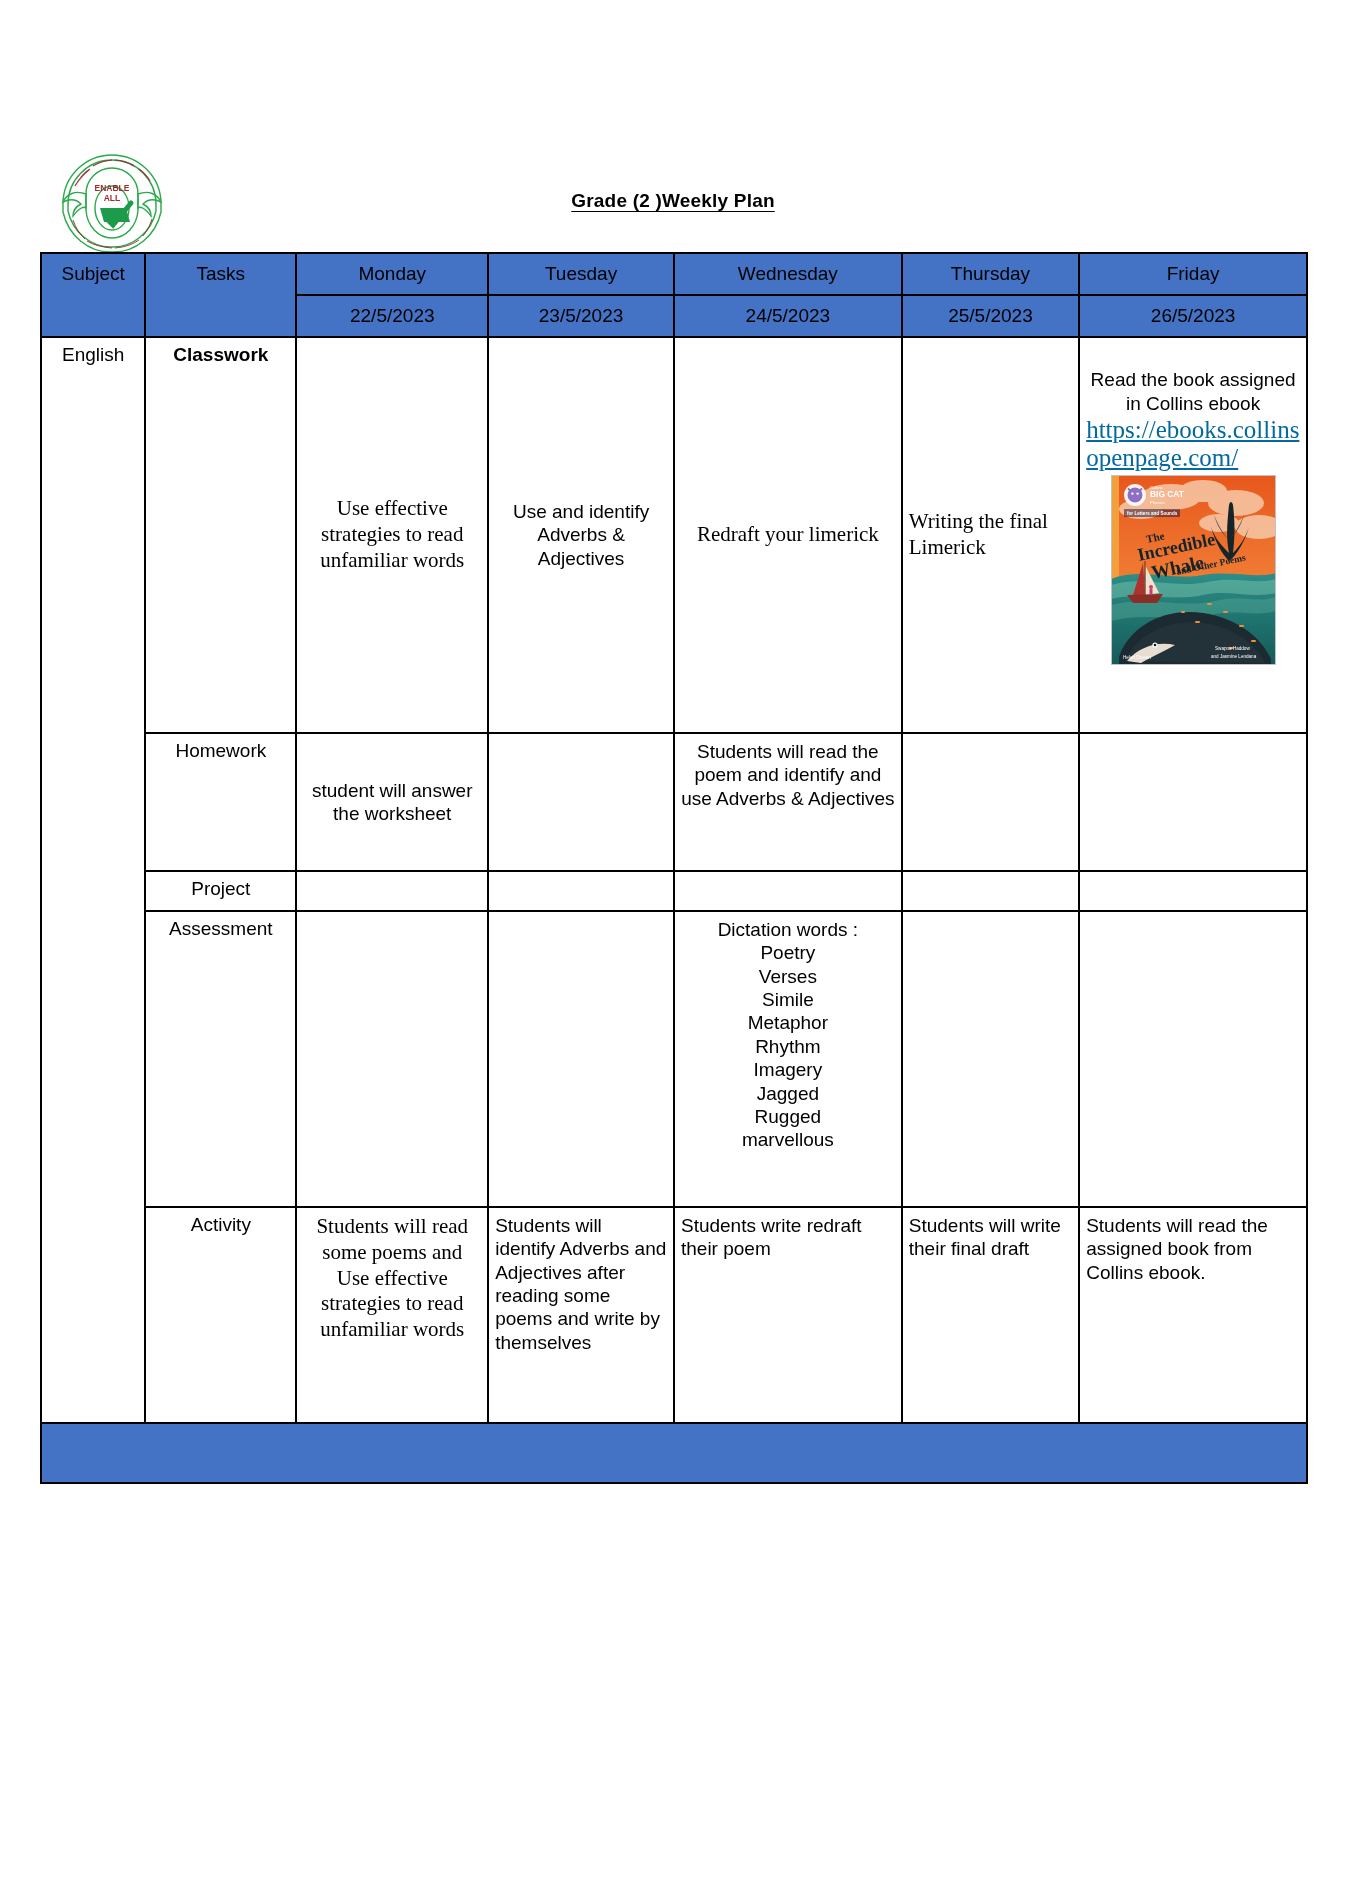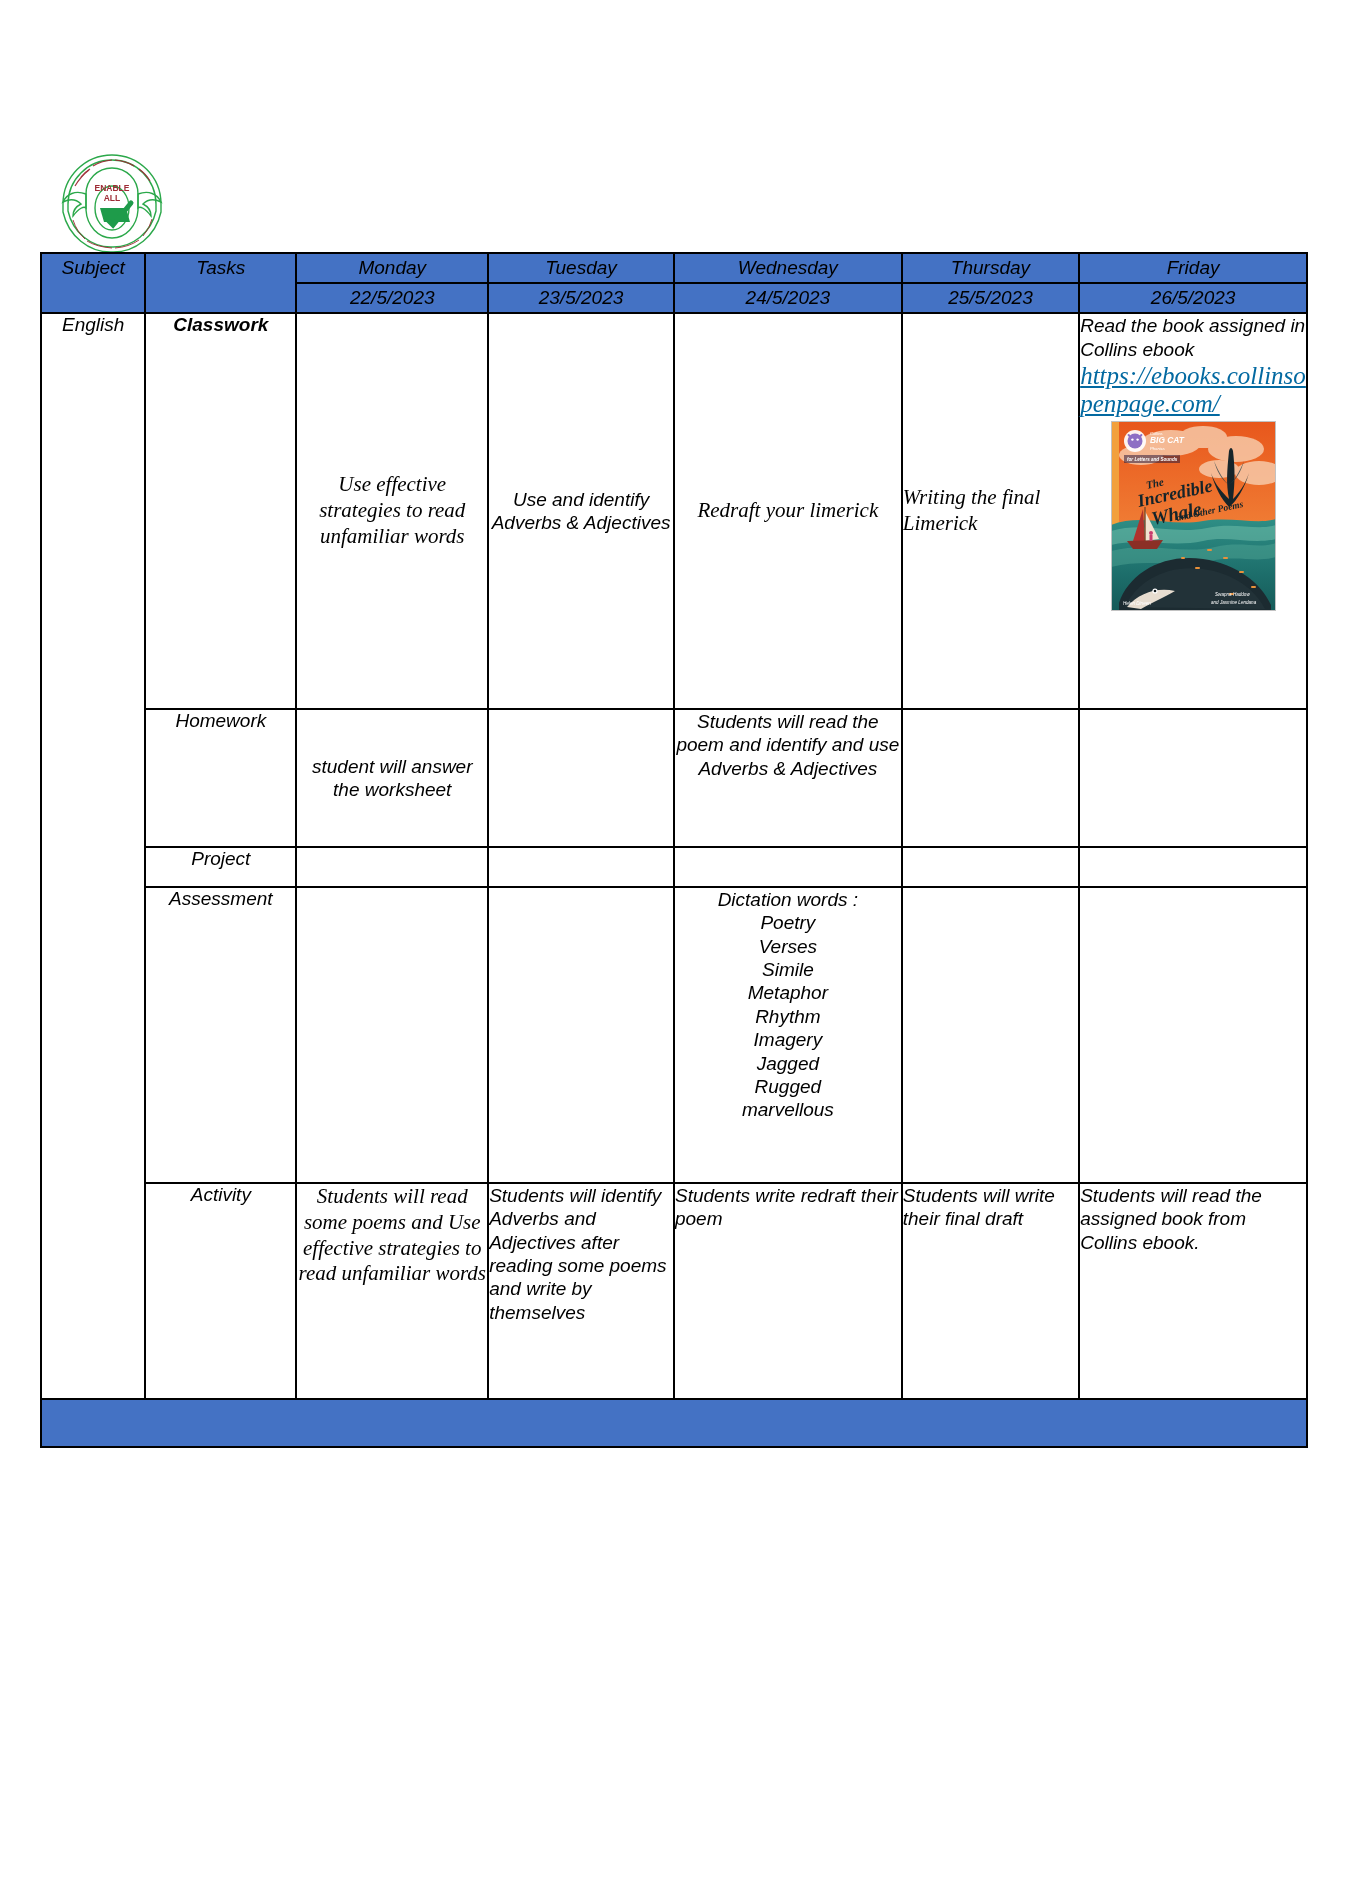--- a/index.html
+++ b/index.html
@@ -62,23 +62,22 @@
   table.plan {
     position: absolute;
     left: 40px;
     top: 252px;
     width: 1268px;
     border-collapse: collapse;
     table-layout: fixed;
   }
   table.plan td, table.plan th {
     border: 2px solid #000000;
-    padding: 0;
+    padding: 6px;
     vertical-align: top;
-    font-style: italic;
   }
 
   
   col.c-subject { width: 87px; }
   col.c-tasks   { width: 126px; }
   col.c-mon     { width: 160px; }
   col.c-tue     { width: 155px; }
   col.c-wed     { width: 190px; }
   col.c-thu     { width: 148px; }
   col.c-fri     { width: 190px; }
@@ -128,21 +127,22 @@
     font-size: 25px;
     line-height: 1.12;
     word-break: break-all;
     display: block;
     text-align: left;
   }
 
   .booktext {
     font-size: 19px;
     line-height: 1.25;
-    text-align: left;
+    text-align: center;
+    margin-top: 24px;
   }
 
   
   .bookwrap {
     width: 165px;
     margin: 3px auto 0 auto;
   }
   .cover {
     position: relative;
     width: 165px;
@@ -201,20 +201,23 @@
 
         <g stroke="#9E2B35" stroke-width="1" fill="none" opacity="0.9">
           <path d="M20,74 q4,12 12,19"></path>
           <path d="M34,95 q10,6 25,7"></path>
           <path d="M62,102 q14,-1 24,-8"></path>
           <path d="M90,90 q7,-8 9,-17"></path>
         </g>
       </svg>
     </div>
 
+    <div class="doc-title">
+      <span>Grade (2 )Weekly Plan</span>
+    </div>
   </div>
 
   <table class="plan">
     <colgroup>
       <col class="c-subject">
         <col class="c-tasks">
         <col class="c-mon">
       <col class="c-tue">
         <col class="c-wed">
         <col class="c-thu">

